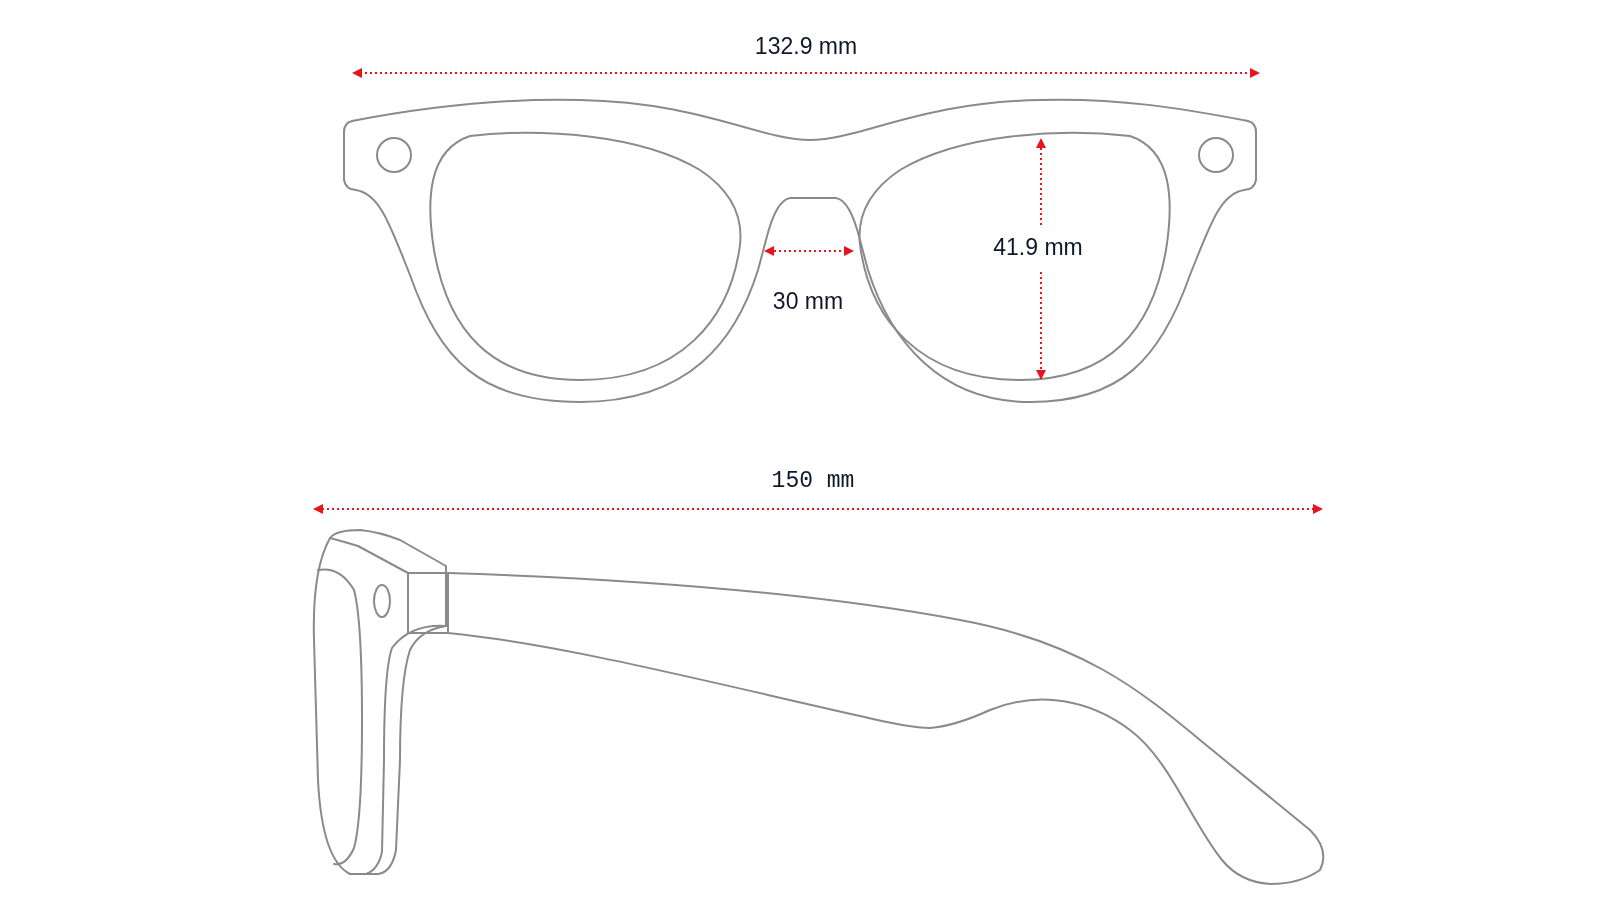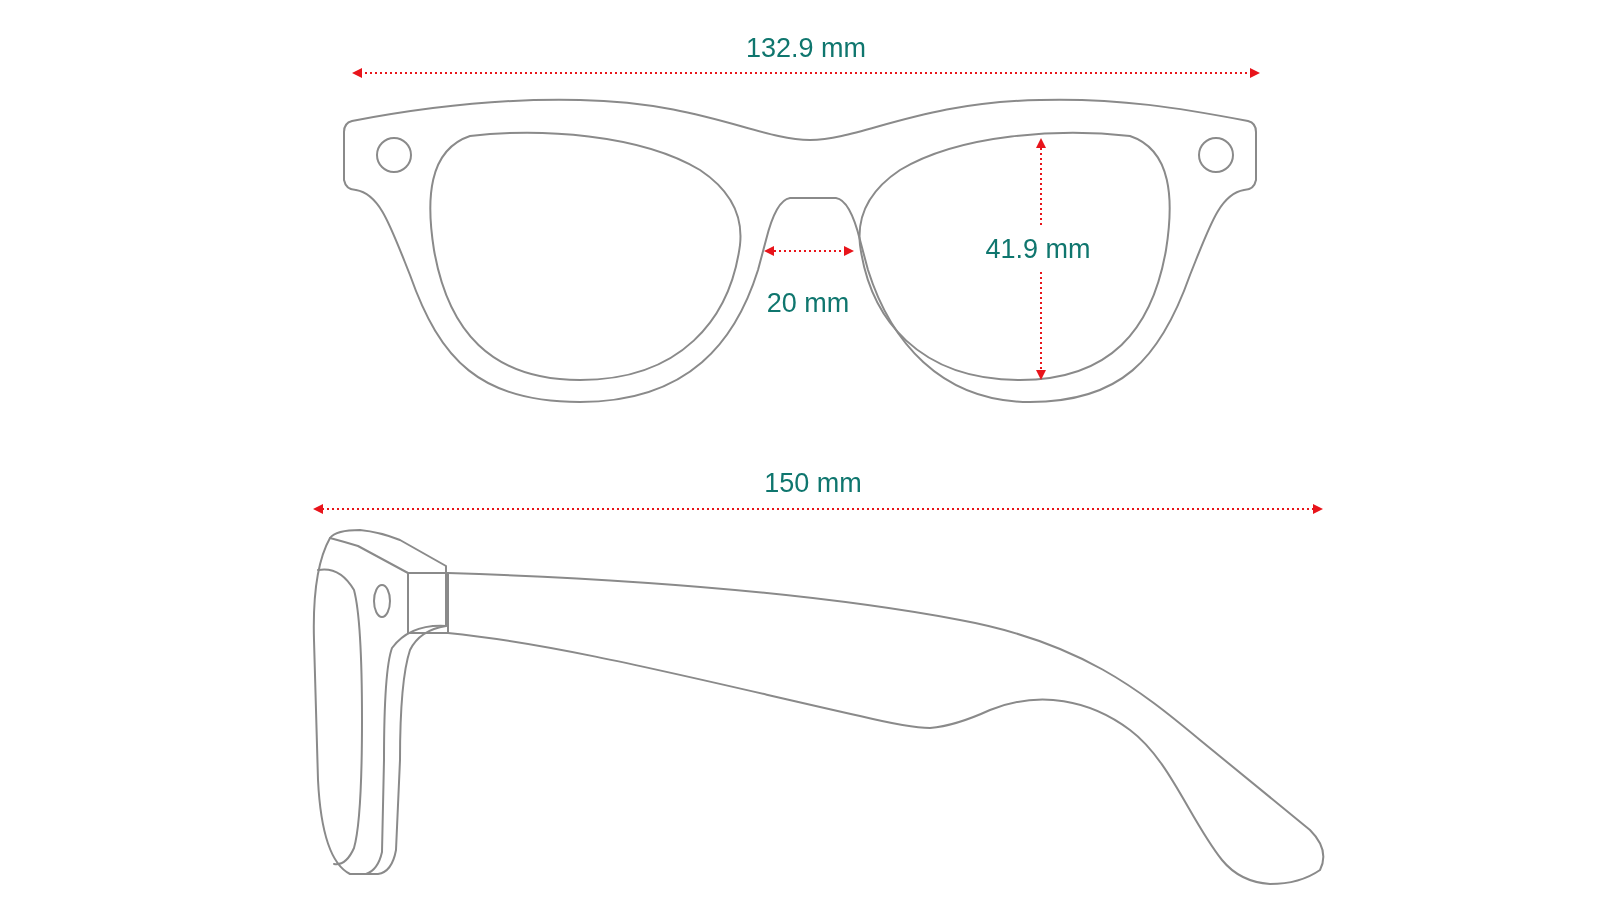--- a/index.html
+++ b/index.html
@@ -2,21 +2,21 @@
 <html><head>
   <meta charset="utf-8">
   <style>
     html, body { margin: 0; padding: 0; background: #ffffff; }
     body { width: 1600px; height: 900px; overflow: hidden; position: relative;
            font-family: "Liberation Sans", "DejaVu Sans", sans-serif; }
     #stage { position: absolute; left: 0; top: 0; width: 1600px; height: 900px; }
     .outline { fill: none; stroke: #8a8a8a; stroke-width: 2; stroke-linejoin: round; stroke-linecap: round; }
     .dim { stroke: #e8141b; stroke-width: 2; stroke-dasharray: 2 3; fill: none; }
     .arrow { fill: #e8141b; }
-    .label { position: absolute; color: #0f766e; font-size: 27px; white-space: nowrap;
+    .label { position: absolute; color: #0f172a; font-size: 23px; white-space: nowrap;
              transform: translateX(-50%); line-height: 1; }
   </style>
 </head>
 <body>
 
 <div id="stage">
   <svg width="1600" height="900" viewBox="0 0 1600 900">
     <defs>
       <g id="arrowR">
           <polygon points="0,-5 8,0 0,5"></polygon>
@@ -134,16 +134,16 @@
 
     <g>
       <line class="dim" x1="322" y1="509" x2="1314" y2="509"></line>
       <polygon class="arrow" points="313,509 323,504 323,514"></polygon>
       <polygon class="arrow" points="1323,509 1313,504 1313,514"></polygon>
     </g>
   </svg>
 
   
   <div class="label" style="left:806px; top:35px;">132.9 mm</div>
-  <div class="label" style="left:808px; top:290px;">20 mm</div>
+  <div class="label" style="left:808px; top:290px;">30 mm</div>
   <div class="label" style="left:1038px; top:236px; background:#fff; padding:0 4px;text-align:right;">41.9 mm</div>
-  <div class="label" style="left:813px; top:470px;">150 mm</div>
+  <div class="label" style="left:813px; top:470px;font-family:Liberation Mono, monospace;">150 mm</div>
 </div>
 
 </body></html>

